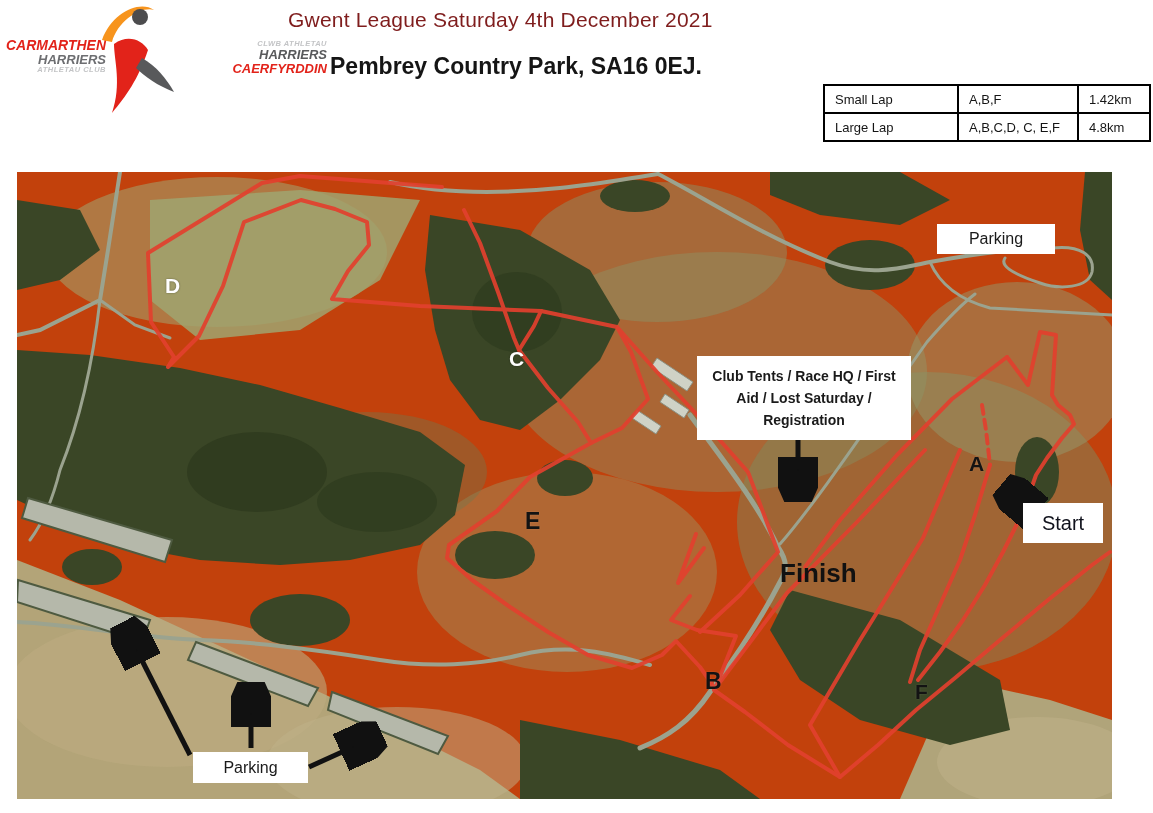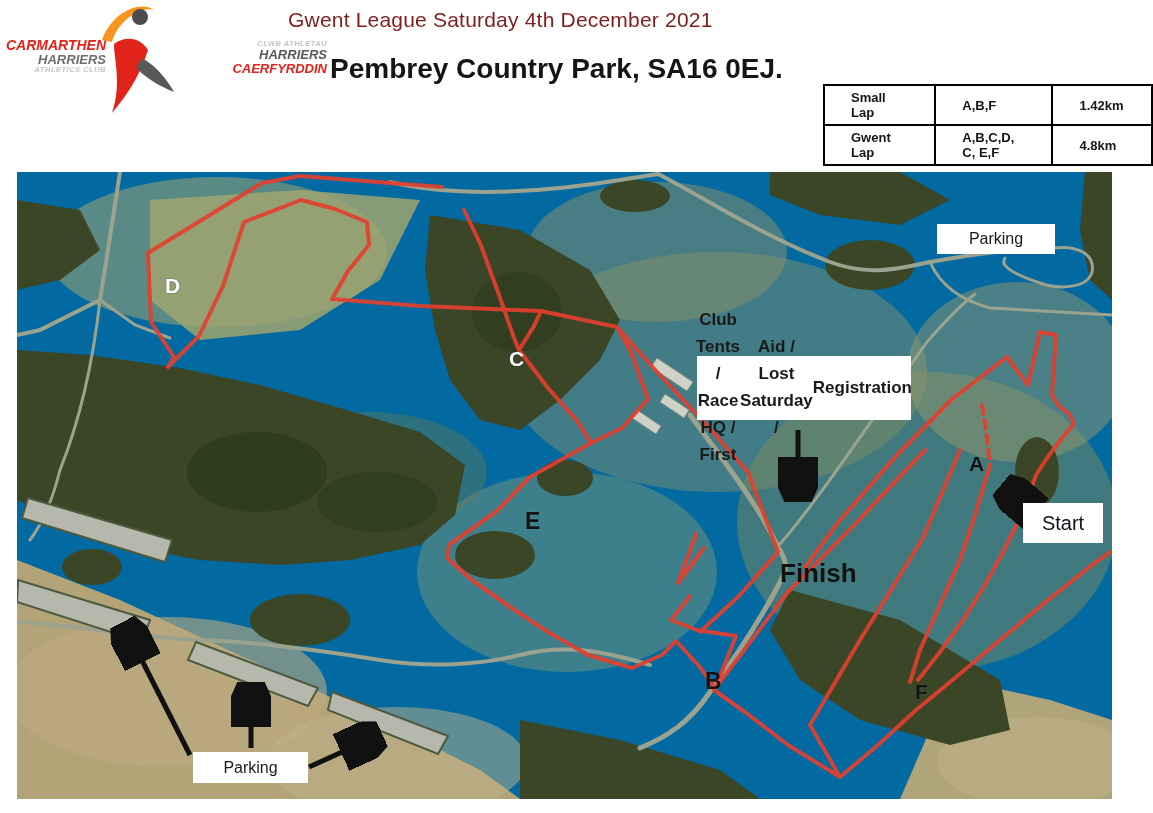--- a/index.html
+++ b/index.html
@@ -1,63 +1,63 @@
 <!DOCTYPE html>
 <html><head>
 <meta charset="utf-8">
 <style>
   html,body{margin:0;padding:0;background:#ffffff;}
   body{width:1153px;height:813px;position:relative;font-family:"Liberation Sans",sans-serif;overflow:hidden;}
 
   
   .page-title{position:absolute;left:288px;top:8px;font-size:21px;font-weight:400;color:#7f1d1d;letter-spacing:0.2px;}
-  .page-subtitle{position:absolute;left:330px;top:53px;font-size:28px;font-weight:700;color:#151515;}
+  .page-subtitle{position:absolute;left:330px;top:53px;font-size:23px;font-weight:700;color:#151515;}
 
   
   .logo{position:absolute;left:4px;top:0px;width:260px;height:118px;}
   .logo .ltxt{position:absolute;font-style:italic;font-weight:700;line-height:1.05;}
   .logo .l-en{left:0px;top:38px;width:102px;text-align:right;}
   .logo .l-en .n1{font-size:14px;color:#e2231a;display:block;}
   .logo .l-en .n2{font-size:13px;color:#6d6e71;display:block;}
   .logo .l-en .n3{font-size:7.5px;color:#c3c4c6;display:block;letter-spacing:0.5px;}
   .logo .l-cy{left:170px;top:40px;width:110px;text-align:right;margin-left:43px;}
   .logo .l-cy .n1{font-size:7.5px;color:#c3c4c6;display:block;letter-spacing:0.5px;}
   .logo .l-cy .n2{font-size:13px;color:#58595b;display:block;}
   .logo .l-cy .n3{font-size:13px;color:#e2231a;display:block;}
   .logo svg{position:absolute;left:88px;top:0;}
 
   
   .lap-table{position:absolute;left:823px;top:84px;border-collapse:collapse;}
-  .lap-table td{border:2px solid #000;font-size:13px;font-weight:700;color:#151515;padding:4px 26px;height:18px;vertical-align:middle;background:#fff;}
+  .lap-table td{border:2px solid #000;font-size:13px;font-weight:400;color:#151515;padding:4px 10px;height:18px;vertical-align:middle;background:#fff;}
   .lap-table td.c1{width:112px;}
   .lap-table td.c2{width:98px;}
   .lap-table td.c3{width:50px;margin-left:19px;}
 
   
-  .map{position:absolute;left:17px;top:172px;width:1095px;height:627px;overflow:hidden;background:#0369a1;}
+  .map{position:absolute;left:17px;top:172px;width:1095px;height:627px;overflow:hidden;background:#c2410c;}
   .map svg.base{position:absolute;left:0;top:0;}
 
   .mapbox{position:absolute;background:#ffffff;color:#1a1a1a;display:flex;align-items:center;justify-content:center;text-align:center;}
   .box-parking-top{left:920px;top:52px;width:118px;height:30px;font-size:16px;}
   .box-parking-bottom{left:176px;top:580px;width:115px;height:31px;font-size:16px;}
-  .box-club{left:680px;top:184px;width:214px;height:64px;font-size:17px;font-weight:700;line-height:1.58;flex-direction:row;}
+  .box-club{left:680px;top:184px;width:214px;height:84px;font-size:14px;font-weight:700;line-height:1.58;flex-direction:column;}
   .box-start{left:1006px;top:331px;width:80px;height:40px;font-size:20px;color:#10121c;}
   .finish-label{position:absolute;left:763px;top:386px;font-size:26px;font-weight:700;color:#111;}
 
   .cp{position:absolute;font-size:21px;font-weight:700;color:#131313;text-shadow:0 0 2px rgba(255,255,255,0.15);}
   .cp.white{color:#ffffff;text-shadow:0 0 2px rgba(0,0,0,0.4);}
 </style>
 </head>
 <body>
 
 <div class="logo">
   <span class="ltxt l-en">
     <span class="n1">CARMARTHEN</span>
     <span class="n2">HARRIERS</span>
-    <span class="n3">ATHLETICS CLUB</span>
+    <span class="n3">ATHLETAU CLUB</span>
   </span>
   <svg width="86" height="114" viewBox="0 0 86 114">
     <path d="M10,40 C20,12 48,0 62,10 C50,6 26,20 20,42 Z" fill="#f7941d"></path>
     <circle cx="48" cy="17" r="8" fill="#4c4c4e"></circle>
     <path d="M22,44 C36,34 50,40 56,50 C46,80 34,96 20,113 C30,84 22,60 22,44 Z" fill="#e2231a"></path>
     <path d="M50,58 C64,66 74,78 82,92 C66,86 52,76 44,68 Z" fill="#58595b"></path>
   </svg>
   <span class="ltxt l-cy">
     <span class="n1">CLWB ATHLETAU</span>
     <span class="n2">HARRIERS</span>
@@ -69,21 +69,21 @@
 <div class="page-subtitle">Pembrey Country Park, SA16 0EJ.</div>
 
 <table class="lap-table">
   <tbody>
       <tr>
     <td class="c1">Small Lap</td>
     <td class="c2">A,B,F</td>
     <td class="c3">1.42km</td>
   </tr>
   <tr>
-    <td class="c1">Gwent Lap</td>
+    <td class="c1">Large Lap</td>
     <td class="c2">A,B,C,D, C, E,F</td>
     <td class="c3">4.8km</td>
   </tr>
 </tbody>
   </table>
 
 <div class="map">
   <svg class="base" width="1095" height="627" viewBox="0 0 1095 627">
 
     <g>

